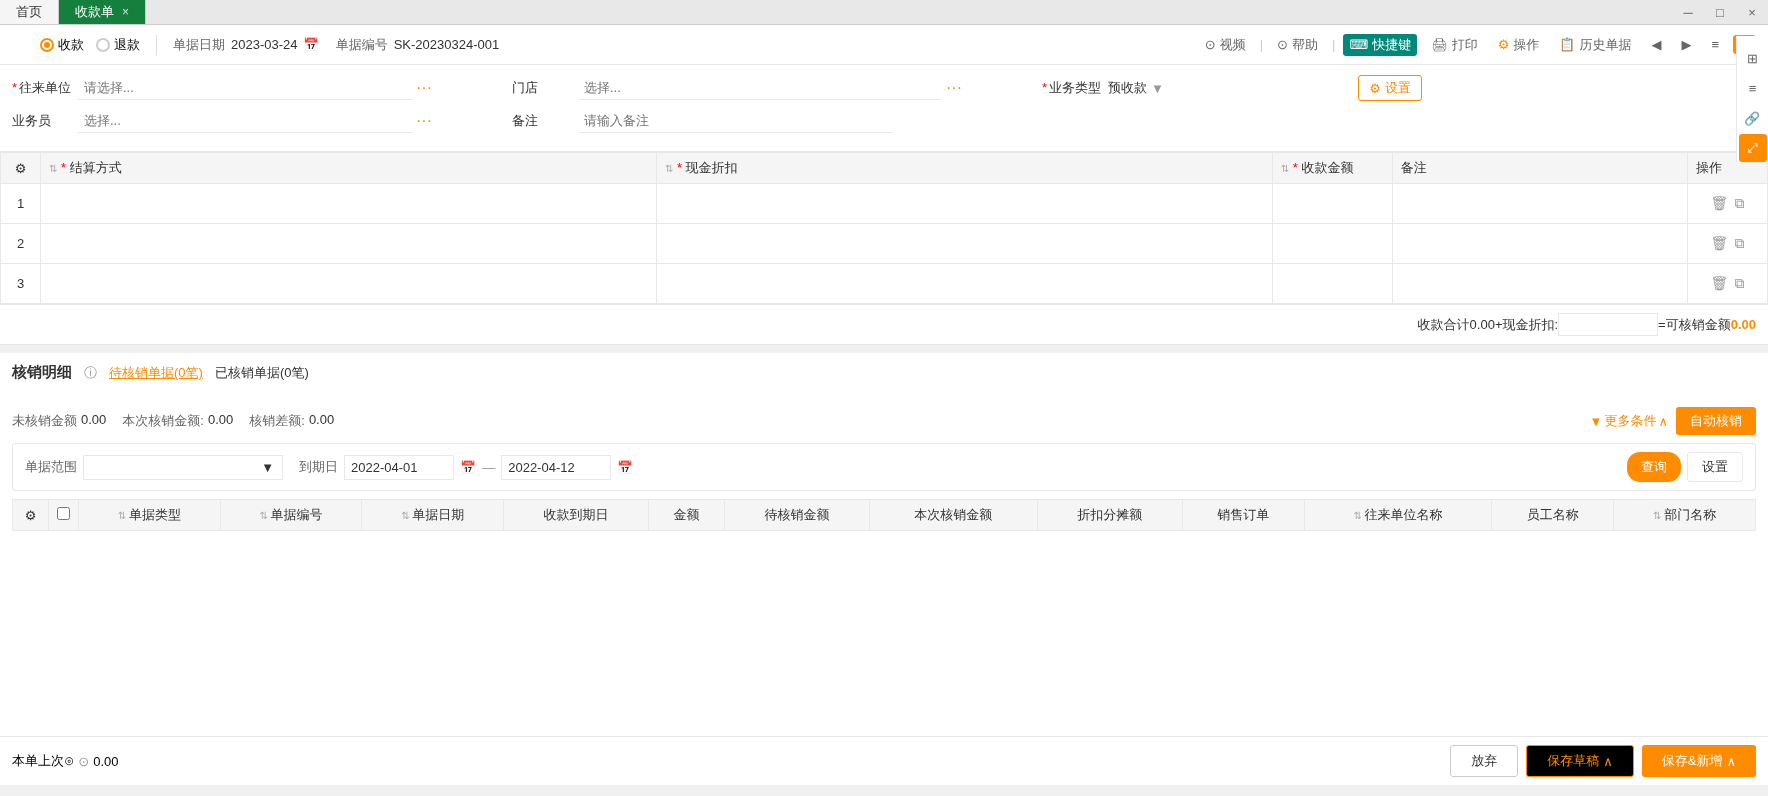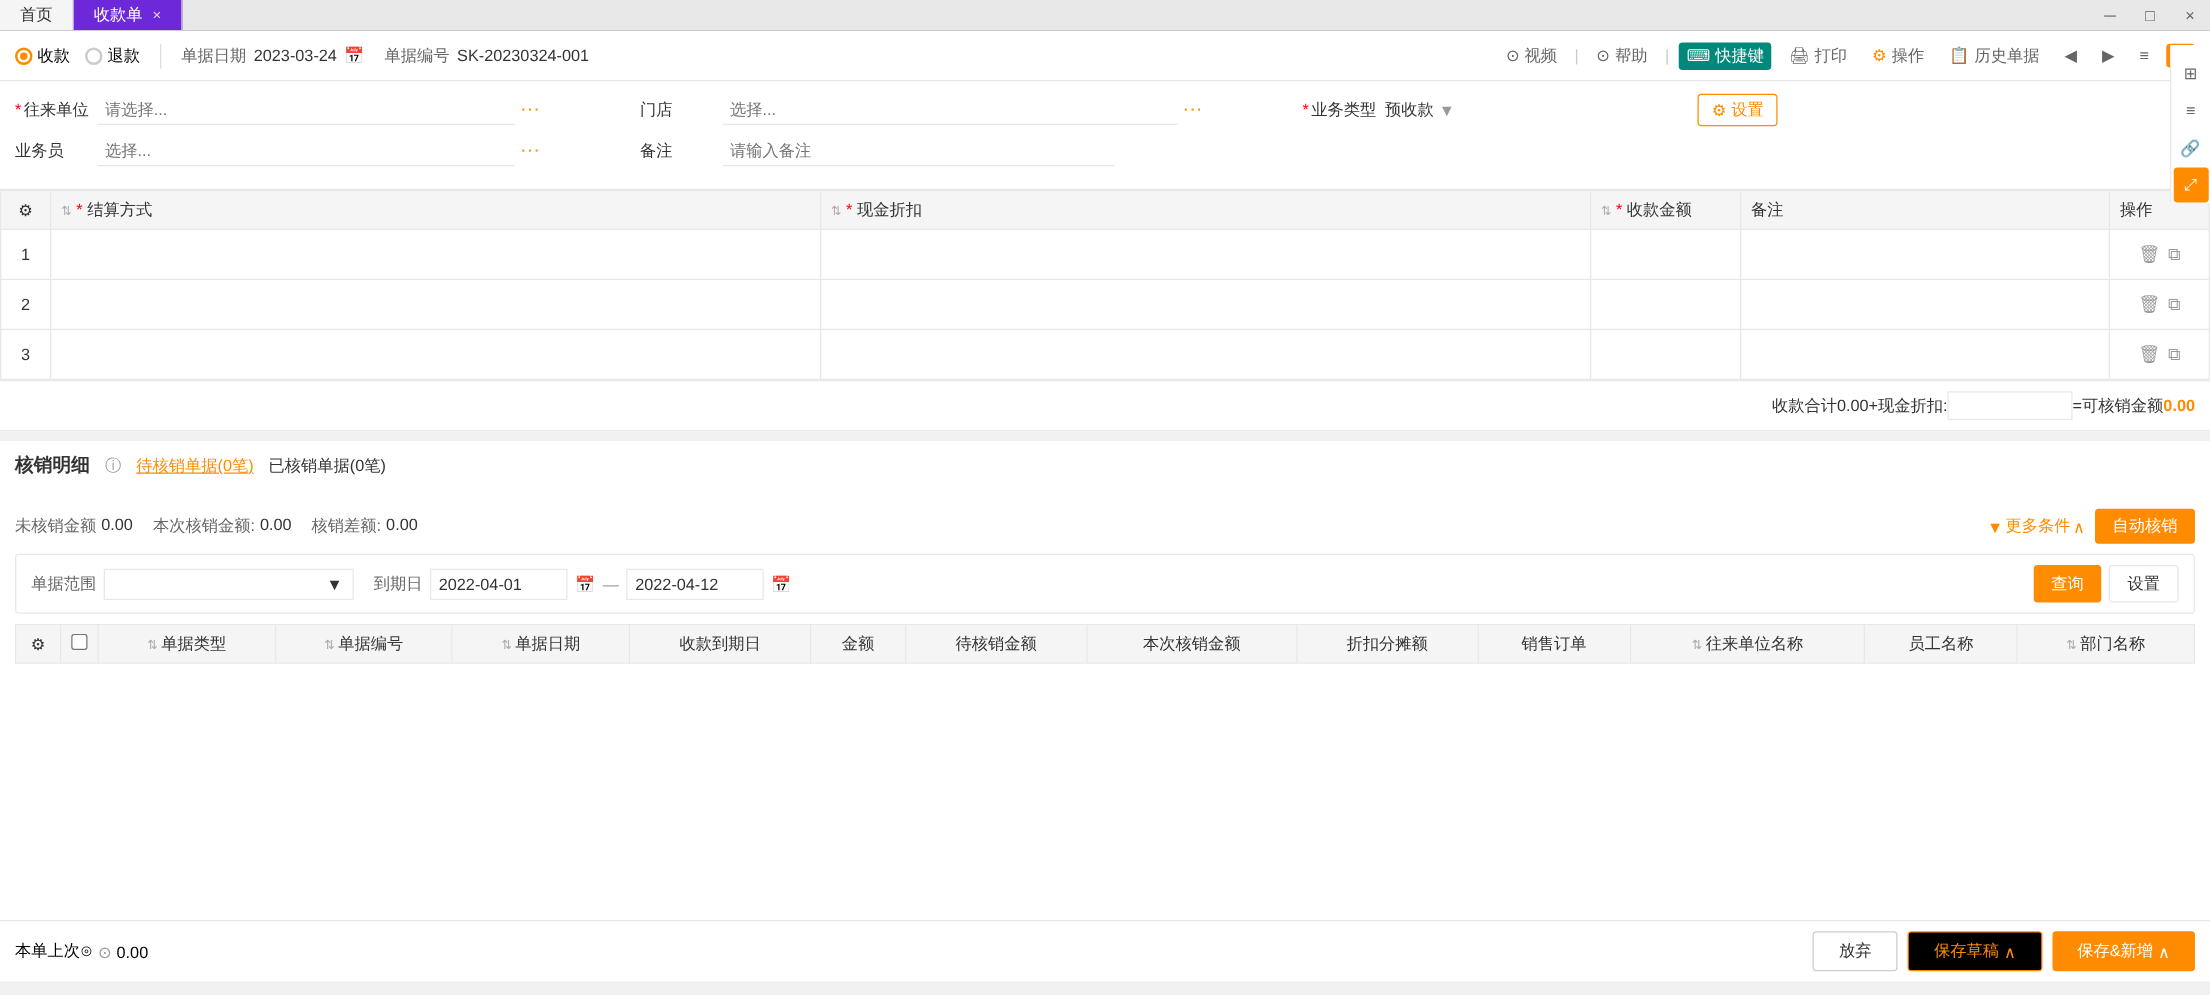--- a/index.html
+++ b/index.html
@@ -10,37 +10,37 @@
       display: flex; align-items: center; height: 25px;
       background: #e8e8e8;
       border-bottom: 1px solid #ccc;
     }
     .tab-home {
       padding: 0 16px; height: 100%; display: flex; align-items: center;
       background: #f5f5f5; color: #333; cursor: pointer; border-right: 1px solid #ccc;
     }
     .tab-active {
       padding: 0 16px; height: 100%; display: flex; align-items: center;
-      background: #6d28d9; color: #fff; cursor: pointer; border-right: 1px solid #ccc;
+      background: #15803d; color: #fff; cursor: pointer; border-right: 1px solid #ccc;
       gap: 8px;
     }
     .tab-close { cursor: pointer; font-size: 12px; color: rgba(255,255,255,0.8); }
     .tab-bar-spacer { flex: 1; }
     .win-controls { display: flex; align-items: center; height: 100%; }
     .win-btn { width: 32px; height: 100%; display: flex; align-items: center; justify-content: center; cursor: pointer; color: #666; }
 
     
     .main-content { background: #fff; height: calc(796px - 36px); display: flex; flex-direction: column; }
 
     
     .toolbar {
       display: flex; align-items: center; height: 40px; padding: 0 12px;
       background: #fff; border-bottom: 1px solid #e8e8e8; gap: 16px;
     }
-    .radio-group { display: flex; align-items: center; gap: 12px; }
+    .radio-group { display: flex; align-items: center; gap: 12px; margin-left: 28px; }
     .radio-item { display: flex; align-items: center; gap: 4px; cursor: pointer; }
     .radio-dot { width: 14px; height: 14px; border-radius: 50%; border: 2px solid #ccc; display: flex; align-items: center; justify-content: center; }
     .radio-dot.active { border-color: #ff8c00; }
     .radio-dot.active::after { content: ''; width: 6px; height: 6px; border-radius: 50%; background: #ff8c00; display: block; }
     .toolbar-divider { width: 1px; height: 20px; background: #ddd; }
     .date-field { display: flex; align-items: center; gap: 6px; }
     .date-label { color: #666; }
     .date-value { color: #333; font-weight: 500; }
     .date-icon { color: #ff8c00; cursor: pointer; }
     .toolbar-right { margin-left: auto; display: flex; align-items: center; gap: 8px; }
@@ -129,21 +129,21 @@
     }
     .filter-date-input {
       border: 1px solid #e8e8e8; padding: 4px 6px; outline: none; color: #333;
       width: 110px;
     }
     .date-separator { color: #999; }
     .cal-icon { color: #999; cursor: pointer; }
     .filter-actions { margin-left: auto; display: flex; gap: 6px; }
     .query-btn {
       background: #ff8c00; color: #fff; border: none; padding: 5px 14px;
-      border-radius: 3px; cursor: pointer;
+      border-radius: 13px; cursor: pointer;
     }
     .setting-btn {
       background: #fff; color: #333; border: 1px solid #e8e8e8; padding: 5px 14px;
       border-radius: 3px; cursor: pointer;
     }
 
     
     .bottom-table-wrap { overflow: auto; }
     .bottom-table { border-collapse: collapse; width: 100%; }
     .bottom-table th {

